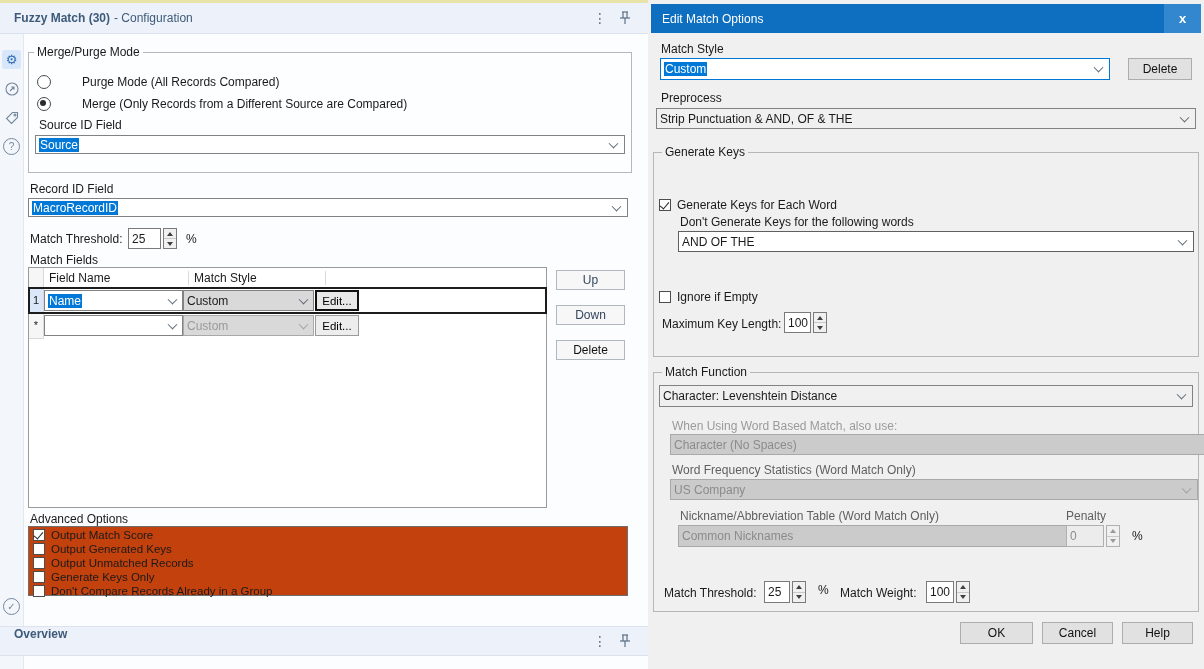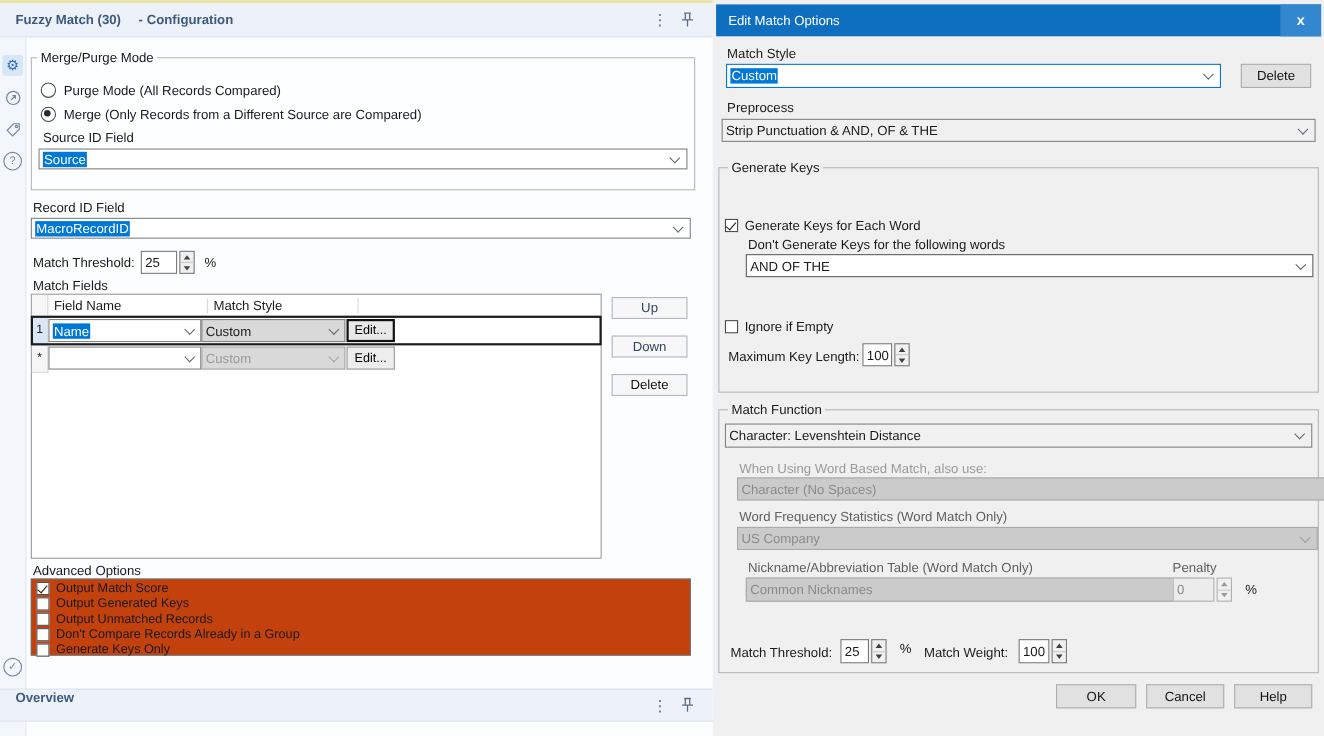--- a/index.html
+++ b/index.html
@@ -4,33 +4,33 @@
 <style>
   html,body{margin:0;padding:0;background:#ffffff;}
   #screen{position:relative;width:1204px;height:669px;font-family:"Liberation Sans","DejaVu Sans",sans-serif;font-size:12px;color:#1a1a1a;overflow:hidden;background:#fff;}
 
   
   .left{position:absolute;left:0;top:0;width:648px;height:669px;background:#fbfdff;}
   .top-accent{position:absolute;left:0;top:0;width:648px;height:3px;background:#e7e3a9;}
   .panel-header{position:absolute;left:0;top:3px;width:648px;height:30px;background:#edf2fa;border-bottom:1px solid #dbe2ee;display:flex;align-items:center;}
   .panel-title{margin-left:14px;color:#3d5a7a;}
   .panel-title b{font-weight:bold;}
-  .panel-title .rest{font-weight:bold;margin-left:16px;}
+  .panel-title .rest{font-weight:normal;margin-left:4px;}
   .hdr-dots{position:absolute;left:592px;top:4px;width:16px;height:22px;text-align:center;font-size:14px;color:#5c6e84;line-height:22px;cursor:pointer;}
   .hdr-pin{position:absolute;left:616px;top:6px;width:18px;height:18px;cursor:pointer;}
   .icon-rail{position:absolute;left:0;top:34px;width:23px;height:635px;background:#f3f7fc;border-right:1px solid #e2e8f2;}
   .rail-icon{position:absolute;left:2px;width:19px;height:19px;display:flex;align-items:center;justify-content:center;}
   .rail-gear{top:16px;background:#d7e6f8;border-radius:3px;color:#2e6db4;font-size:13px;}
   .rail-svg{stroke:#76879b;fill:none;stroke-width:1.1;}
   .rail-circle-txt{width:15px;height:15px;border:1px solid #76879b;border-radius:50%;color:#76879b;font-size:10px;line-height:15px;text-align:center;}
 
   fieldset{border:1px solid #b4b8bd;margin:0;padding:0;background:#fdfeff;}
   legend{font-size:12px;padding:0 3px;margin-left:5px;}
   .grp-merge{position:absolute;left:28px;top:45px;width:602px;height:126px;}
-  .radio-row{position:absolute;display:flex;align-items:center;}
+  .radio-row{position:absolute;display:flex;align-items:center;gap:24px;}
   .radio{width:12px;height:12px;border:1px solid #4d4d4d;border-radius:50%;background:#fff;margin-right:7px;position:relative;flex:none;}
   .radio.selected::after{content:'';position:absolute;left:2px;top:2px;width:6px;height:6px;border-radius:50%;background:#2b2b2b;}
   .lbl{white-space:nowrap;}
 
   .combo{position:absolute;background:#fff;border:1px solid #828282;display:flex;align-items:center;padding-left:3px;box-sizing:border-box;cursor:default;}
   .combo .chev{position:absolute;right:7px;top:50%;width:6px;height:6px;border-right:1.4px solid #5f6a75;border-bottom:1.4px solid #5f6a75;transform:translateY(-70%) rotate(45deg);}
   .combo.grey{background:#f0f0f0;}
   .combo.disabled{background:#cbcbcb;border-color:#a9a9a9;color:#8b8b8b;}
   .combo.disabled .chev{border-color:#a0a0a0;}
   .combo.focusblue{border:1px solid #0078d7;}
@@ -223,25 +223,25 @@
       <div class="adv-row">
         <span class="cb"></span>
         <span>Output Generated Keys</span>
       </div>
       <div class="adv-row">
         <span class="cb"></span>
         <span>Output Unmatched Records</span>
       </div>
       <div class="adv-row">
         <span class="cb"></span>
+        <span>Generate Keys Only</span>
+      </div>
+      <div class="adv-row">
+        <span class="cb"></span>
         <span>Don't Compare Records Already in a Group</span>
-      </div>
-      <div class="adv-row">
-        <span class="cb"></span>
-        <span>Generate Keys Only</span>
       </div>
     </div>
 
     <div class="overview-bar">
       <span class="overview-title">Overview</span>
       <div class="ov-dots">⋮</div>
       <div class="ov-pin">
         <svg width="18" height="18" viewBox="0 0 18 18">
             <g stroke="#5c6e84" stroke-width="1.2" fill="none">
               <path d="M6 3h6"></path>

